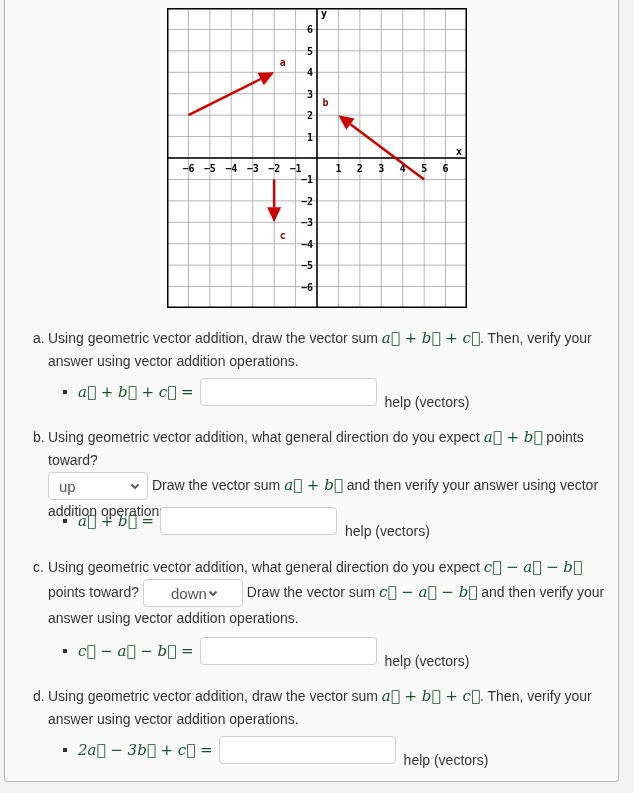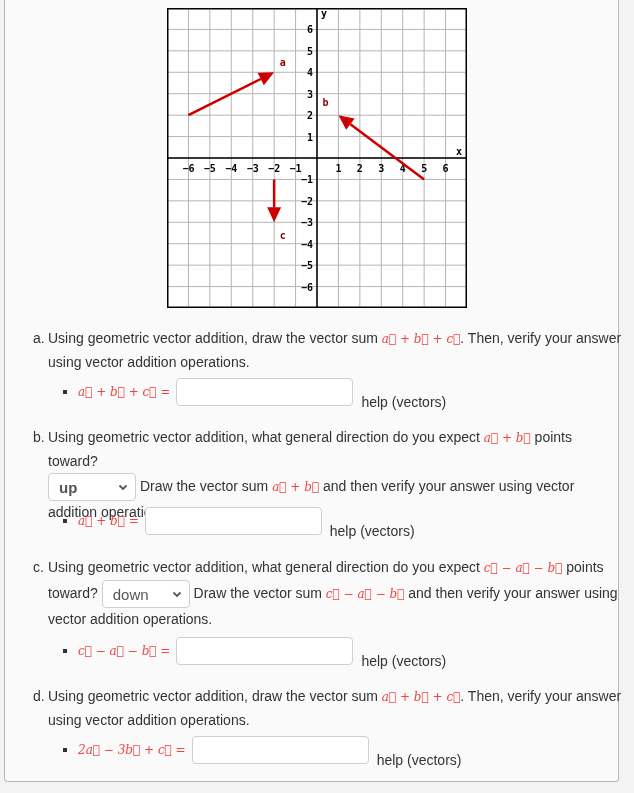--- a/index.html
+++ b/index.html
@@ -22,22 +22,22 @@
     position: absolute; left: 162px; top: 12px; width: 300px; height: 300px;
   }
   .graph svg { display: block; }
   .part {
     position: absolute; left: 28px; width: 590px;
     font-size: 14px; line-height: 23px;
   }
   .part .para { position: relative; padding-left: 15px; }
   .part .letter { position: absolute; left: 0; top: 0; }
   .math {
-    font-family: "DejaVu Serif", serif; font-style: italic; font-size: 12px;
-    color: #ef4444;
+    font-family: "DejaVu Serif", serif; font-style: italic; font-size: 15px;
+    color: #14532d;
   }
   .answer-row {
     position: absolute; left: 58px; height: 30px;
     display: flex; align-items: center; font-size: 14px;
   }
   .bullet {
     width: 4px; height: 4px; background: #333; margin-right: 11px; flex: none;
   }
   .answer-input {
     height: 28px; box-sizing: border-box;
@@ -139,40 +139,40 @@
     <span class="bullet"></span>
     <span class="math">a⃗ + b⃗ + c⃗ =</span>
     <input class="answer-input" style="width: 177px;" value="">
     <span class="help-link">help (vectors)</span>
   </div>
 
   <div class="part" style="top:430px;">
     <div class="para">
       <span class="letter">b.</span>
       <span>Using geometric vector addition, what general direction do you expect </span><span class="math">a⃗ + b⃗</span><span> points toward?</span><br>
-      <span class="select" style="width:88px;font-weight:bold;">
+      <span class="select" style="width:100px;">
           <span>up</span>
           <svg class="chev" viewBox="0 0 12 12">
             <path d="M2.5 4.5 L6 8 L9.5 4.5" fill="none" stroke="#555" stroke-width="1.8"></path>
           </svg>
         </span><span> Draw the vector sum </span><span class="math">a⃗ + b⃗</span><span> and then verify your answer using vector addition operations.</span>
     </div>
   </div>
   <div class="answer-row" style="top:510px;">
     <span class="bullet"></span>
     <span class="math">a⃗ + b⃗ =</span>
     <input class="answer-input" style="width: 177px;" value="">
     <span class="help-link">help (vectors)</span>
   </div>
 
   <div class="part" style="top:560px;">
     <div class="para">
       <span class="letter">c.</span>
       <span>Using geometric vector addition, what general direction do you expect </span><span class="math">c⃗ − a⃗ − b⃗</span><span> points toward?</span>
-      <span class="select" style="width:88px;">
+      <span class="select" style="width:100px;justify-content:center;">
           <span>down</span>
           <svg class="chev" viewBox="0 0 12 12">
             <path d="M2.5 4.5 L6 8 L9.5 4.5" fill="none" stroke="#555" stroke-width="1.8"></path>
           </svg>
         </span><span> Draw the vector sum </span><span class="math">c⃗ − a⃗ − b⃗</span><span> and then verify your answer using vector addition operations.</span>
     </div>
   </div>
   <div class="answer-row" style="top:640px;align-items:center;">
     <span class="bullet"></span>
     <span class="math">c⃗ − a⃗ − b⃗ =</span>

